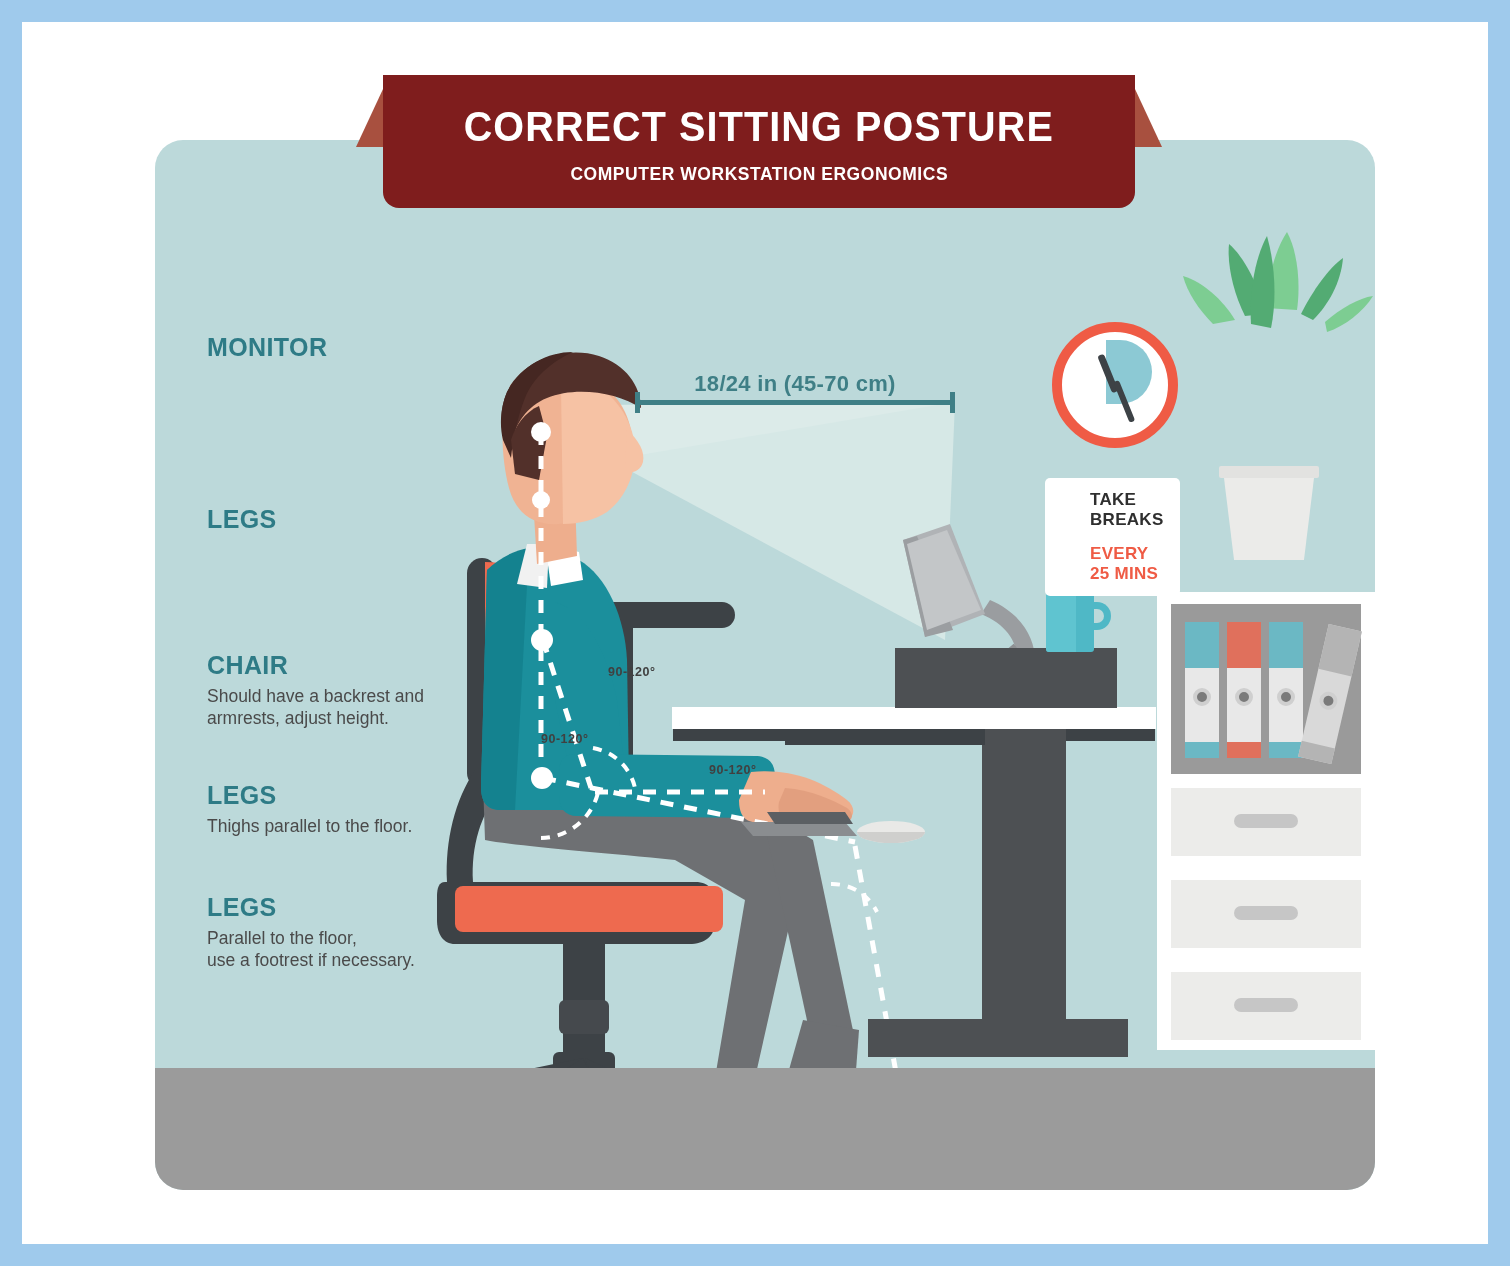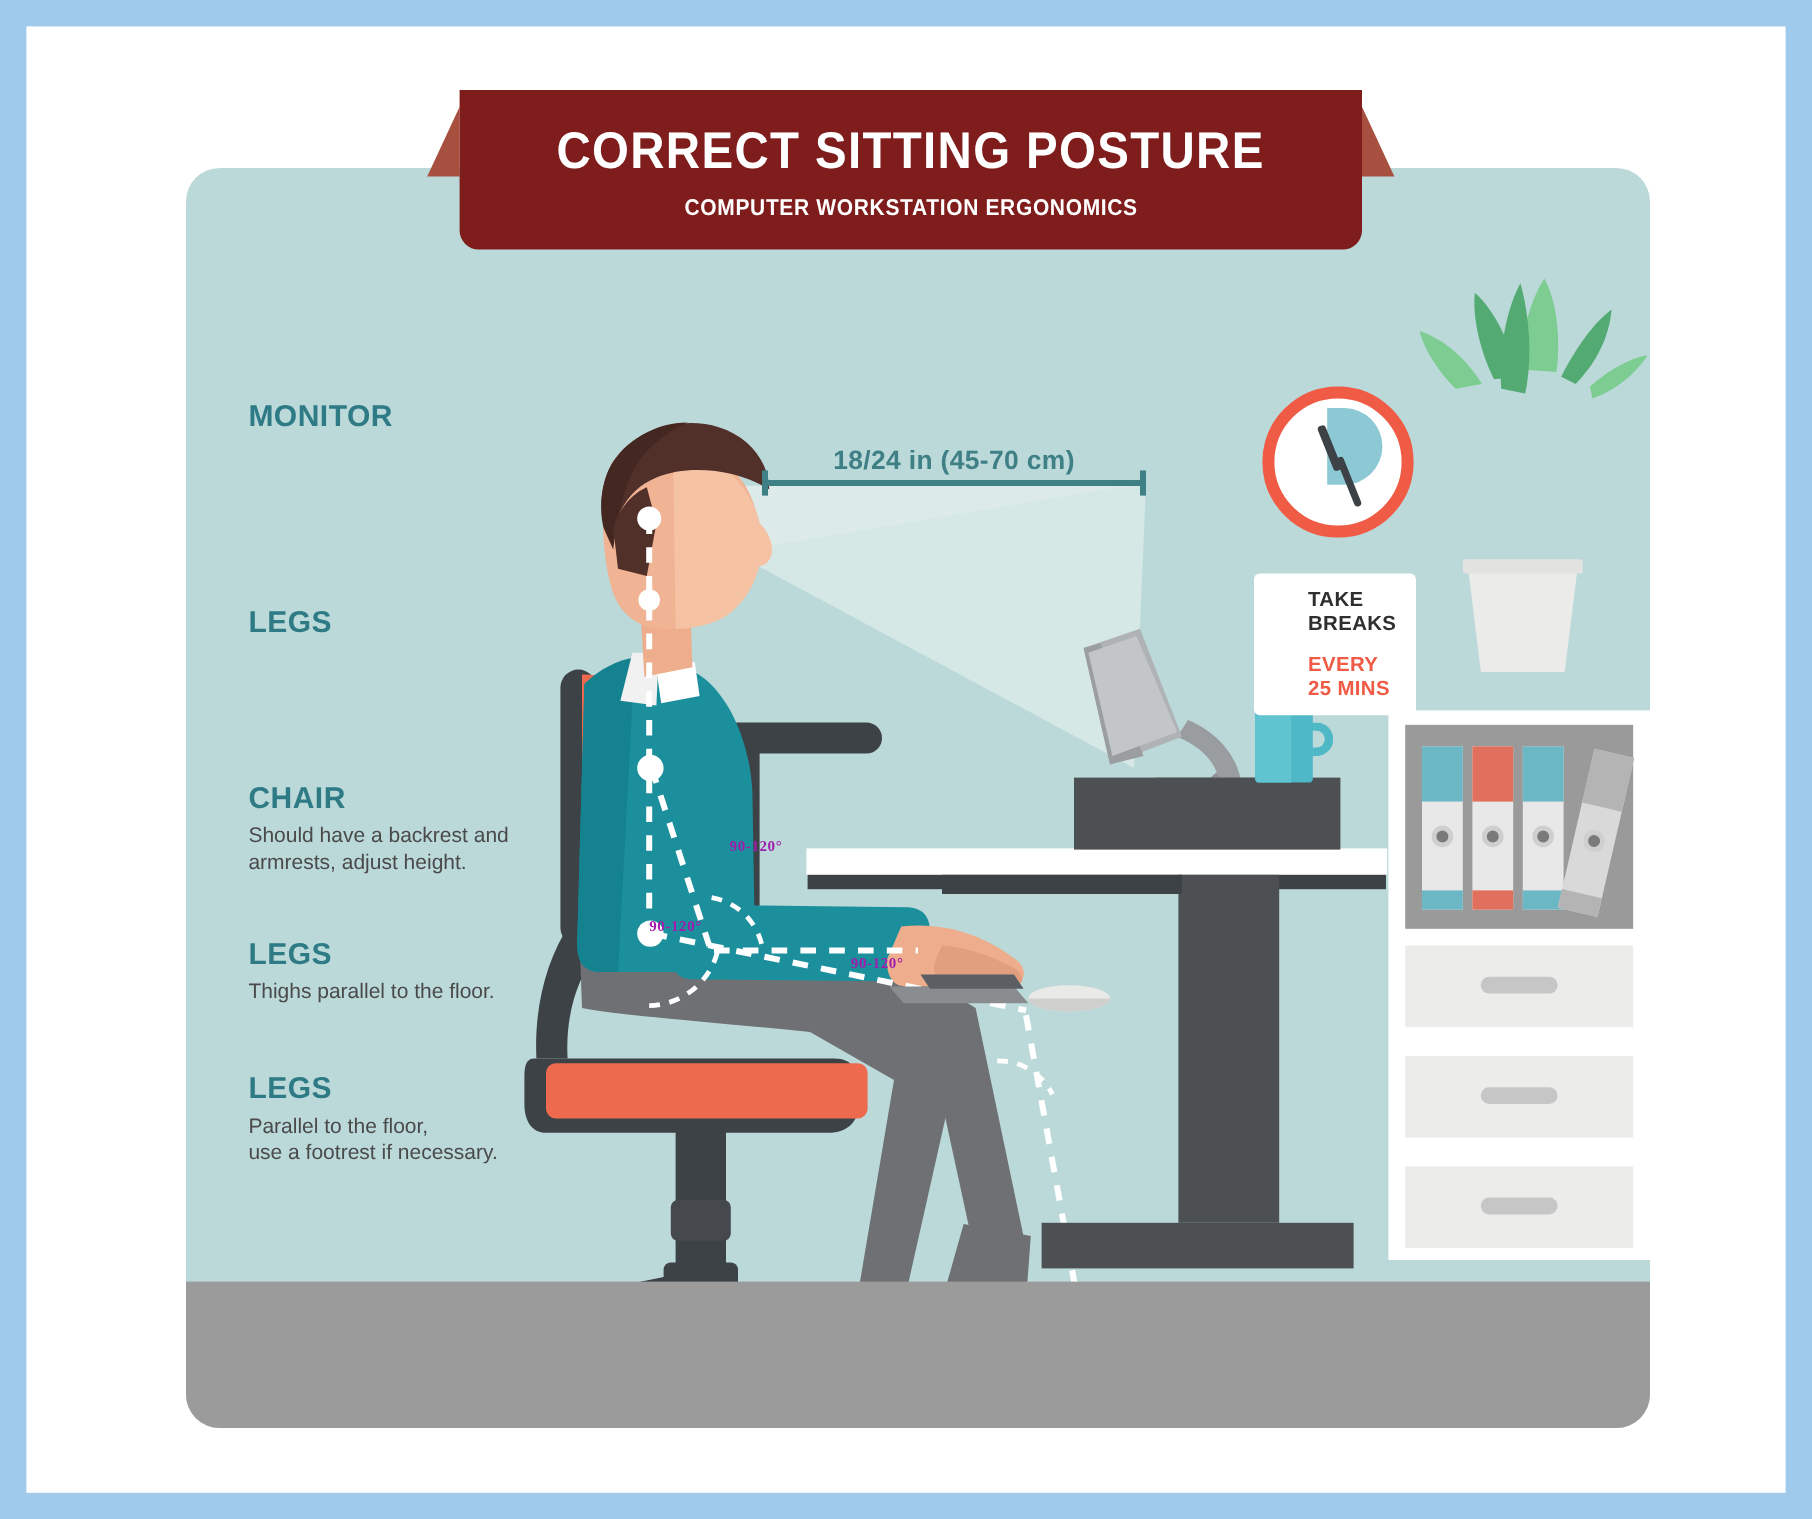--- a/index.html
+++ b/index.html
@@ -182,22 +182,22 @@
   .drawer-handle {
     position: absolute; left: 50%; margin-left: -32px; top: 26px;
     width: 64px; height: 14px; border-radius: 7px; background: #c6c6c6;
   }
 
   
   .overlay { position: absolute; left: 0; top: 0; width: 1220px; height: 1050px; pointer-events: none; }
 
   .ang-label {
     position: absolute;
-    color: #a21caf; font-size: 12.5px; font-weight: bold;
-    letter-spacing: 0.5px; font-family: Liberation Serif, serif; margin-top: 33px;
+    color: #404040; font-size: 12.5px; font-weight: bold;
+    letter-spacing: 0.5px; font-family: Liberation Sans, sans-serif;
   }
   .ang1 { left: 608px; top: 669px; }
   .ang2 { left: 541px; top: 732px; }
   .ang3 { left: 709px; top: 763px; }
 </style>
 </head>
 <body>
 
 <div id="root">
   <div class="mat"></div>

